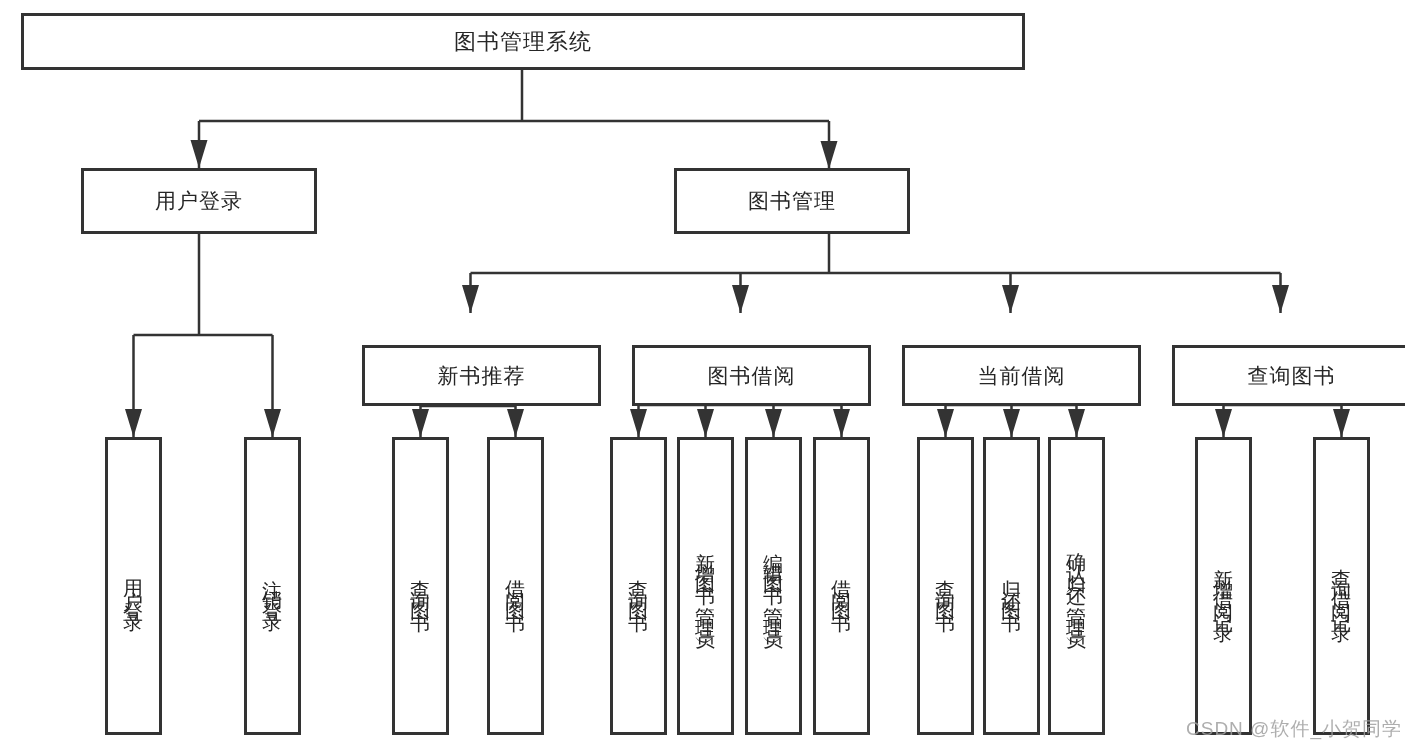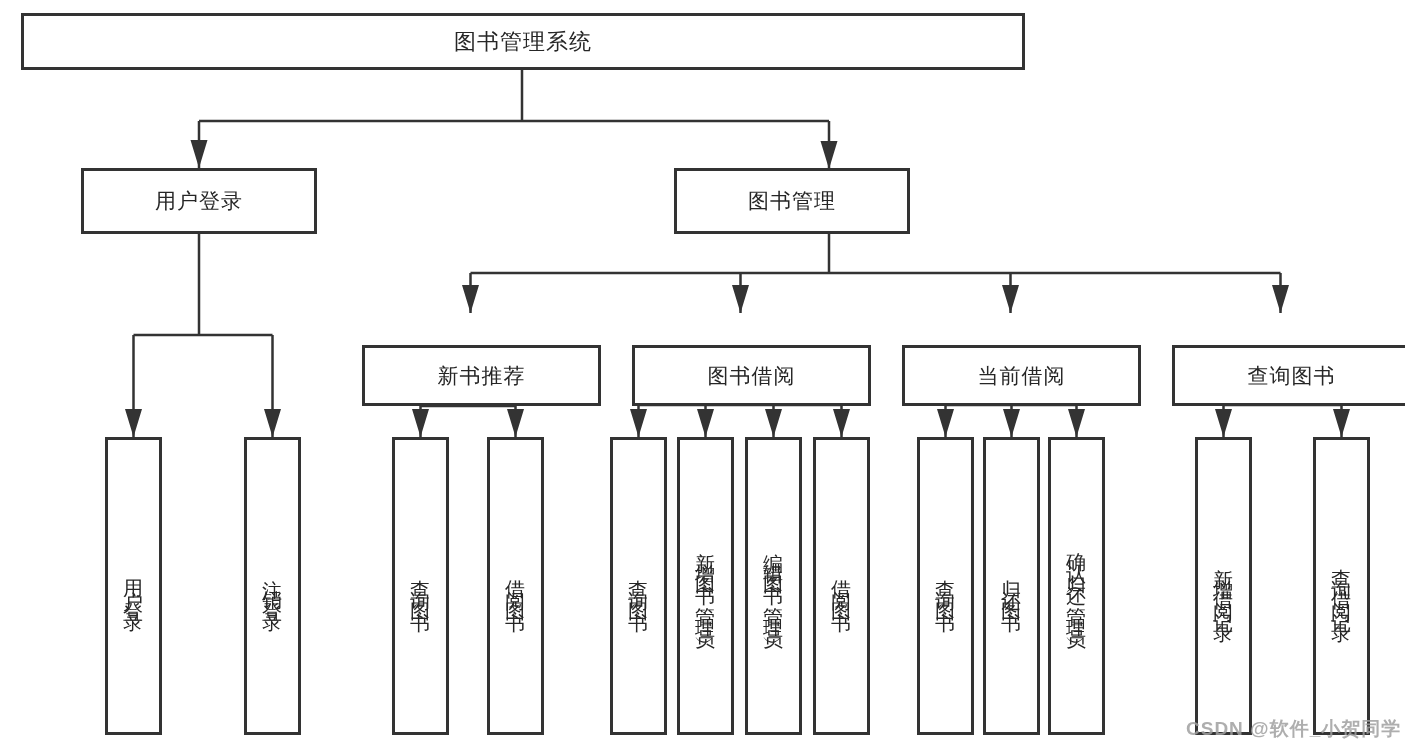--- a/index.html
+++ b/index.html
@@ -61,21 +61,20 @@
     pointer-events: none;
   }
   .watermark {
     position: absolute;
     left: 1186px;
     top: 716px;
     font-size: 19px;
     color: rgba(160,160,160,0.85);
     letter-spacing: 1px;
     white-space: nowrap;
-    font-weight: bold;
   }
 </style>
 </head>
 <body>
 
 <div id="canvas">
 
   <svg id="connectors" viewBox="0 0 1405 747" xmlns="http://www.w3.org/2000/svg">
     <path fill="none" stroke="#333333" stroke-width="2.5" d="
       M522 69 V121 M199 121 H829 M199 121 V168 M829 121 V169

